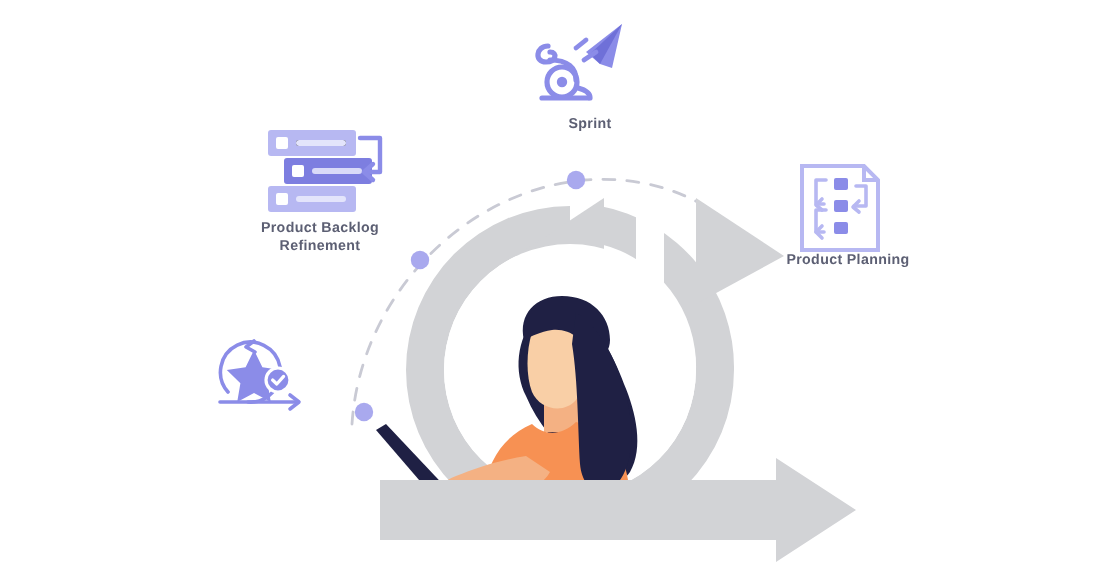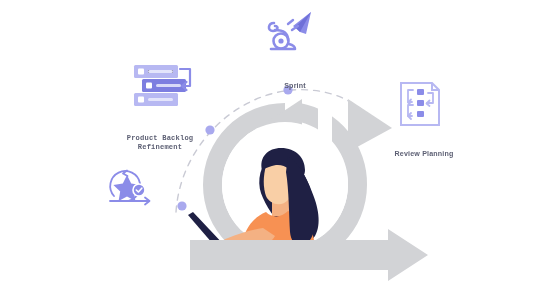--- a/index.html
+++ b/index.html
@@ -19,21 +19,20 @@
   .node-label{
     position:absolute;
     text-align:center;
     font-size:7.1px;
     font-weight:700;
     letter-spacing:.18px;
     line-height:9.4px;
     color:#5c5f73;
     white-space:pre-line;
     user-select:none;
-    margin-top:24px;
   }
   .node{position:absolute;}
 </style>
 </head>
 <body>
 
 <div id="stage">
 
   <svg class="layer" viewBox="0 0 552 288">
     <path d="M 176 212 C 180 150, 230 96, 292 90 C 334 87, 362 105, 378 126" fill="none" stroke="#c9cad4" stroke-width="1.4" stroke-dasharray="6 6" stroke-linecap="round"></path>
@@ -147,21 +146,21 @@
       <rect x="28" y="22" width="25" height="3" rx="1.5" fill="#d9daf8"></rect>
 
       <rect x="6" y="31" width="44" height="13" rx="1.5" fill="#b7b8f2"></rect>
       <rect x="10" y="34.5" width="6" height="6" rx="1" fill="#ffffff"></rect>
       <rect x="20" y="36" width="25" height="3" rx="1.5" fill="#e3e4fb"></rect>
 
       <path d="M 52 7 L 62 7 L 62 24 L 55 24" fill="none" stroke="#8b8ce8" stroke-width="2.2" stroke-linecap="round" stroke-linejoin="round"></path>
       <path d="M 58.5 20 L 54 24 L 58.5 28" fill="none" stroke="#8b8ce8" stroke-width="2.2" stroke-linecap="round" stroke-linejoin="round"></path>
     </svg>
   </div>
-  <div class="node-label" style="left:112px;top:110px;width:96px;font-family:Liberation Mono, monospace;">Product Backlog
+  <div class="node-label" style="left:112px;top:110px;width:96px;">Product Backlog
 Refinement</div>
 
   <div class="node" style="left:262px;top:8px;width:56px;height:48px;">
     <svg width="56" height="48" viewBox="0 0 56 48">
 
       <path d="M 31 18 L 49 4 L 44 26 L 38 24 Z" fill="#8b8ce8"></path>
       <path d="M 49 4 L 38 24 L 33 19 Z" fill="#6f70d8"></path>
 
       <path d="M 26 16 L 31 12" stroke="#8b8ce8" stroke-width="2.4" stroke-linecap="round"></path>
       <path d="M 30 22 L 36 18" stroke="#8b8ce8" stroke-width="2.4" stroke-linecap="round"></path>
@@ -184,21 +183,21 @@
       <rect x="21" y="20" width="7" height="6" rx="1" fill="#8b8ce8"></rect>
       <rect x="21" y="31" width="7" height="6" rx="1" fill="#8b8ce8"></rect>
       <path d="M 17 10 L 12 10 L 12 22 L 16 22" fill="none" stroke="#b7b8f2" stroke-width="1.8" stroke-linecap="round" stroke-linejoin="round"></path>
       <path d="M 15 19.5 L 12 22.5 L 15 25" fill="none" stroke="#b7b8f2" stroke-width="1.8" stroke-linecap="round" stroke-linejoin="round"></path>
       <path d="M 32 13 L 37 13 L 37 23 L 31 23" fill="none" stroke="#b7b8f2" stroke-width="1.8" stroke-linecap="round" stroke-linejoin="round"></path>
       <path d="M 33.5 20.5 L 30.5 23.5 L 33.5 26" fill="none" stroke="#b7b8f2" stroke-width="1.8" stroke-linecap="round" stroke-linejoin="round"></path>
       <path d="M 17 25 L 12 25 L 12 36 L 16 36" fill="none" stroke="#b7b8f2" stroke-width="1.8" stroke-linecap="round" stroke-linejoin="round"></path>
       <path d="M 15 33 L 12 36 L 15 39" fill="none" stroke="#b7b8f2" stroke-width="1.8" stroke-linecap="round" stroke-linejoin="round"></path>
     </svg>
   </div>
-  <div class="node-label" style="left:380px;top:126px;width:88px;">Review Planning</div>
+  <div class="node-label" style="left:380px;top:126px;width:88px;">Product Planning</div>
 
   <div class="node" style="left:105px;top:168px;width:54px;height:40px;">
     <svg width="54" height="40" viewBox="0 0 54 40">
       <path d="M 9 28 A 15 15 0 1 1 19 33" fill="none" stroke="#8b8ce8" stroke-width="1.8" stroke-linecap="round"></path>
       <path d="M 22 2.5 L 18 5.5 L 22.5 8" fill="none" stroke="#8b8ce8" stroke-width="1.8" stroke-linecap="round" stroke-linejoin="round"></path>
       <path d="M 5 33 L 44 33" stroke="#8b8ce8" stroke-width="1.8" stroke-linecap="round"></path>
       <path d="M 40 29.5 L 44.5 33 L 40 36.5" fill="none" stroke="#8b8ce8" stroke-width="1.8" stroke-linecap="round" stroke-linejoin="round"></path>
       <path d="M 22 7 L 26.2 15.6 L 35.6 17 L 28.8 23.6 L 30.4 33 L 22 28.5 L 13.6 33
                L 15.2 23.6 L 8.4 17 L 17.8 15.6 Z" fill="#8b8ce8"></path>
       <circle cx="34" cy="22" r="6" fill="#8b8ce8" stroke="#ffffff" stroke-width="1.6"></circle>

